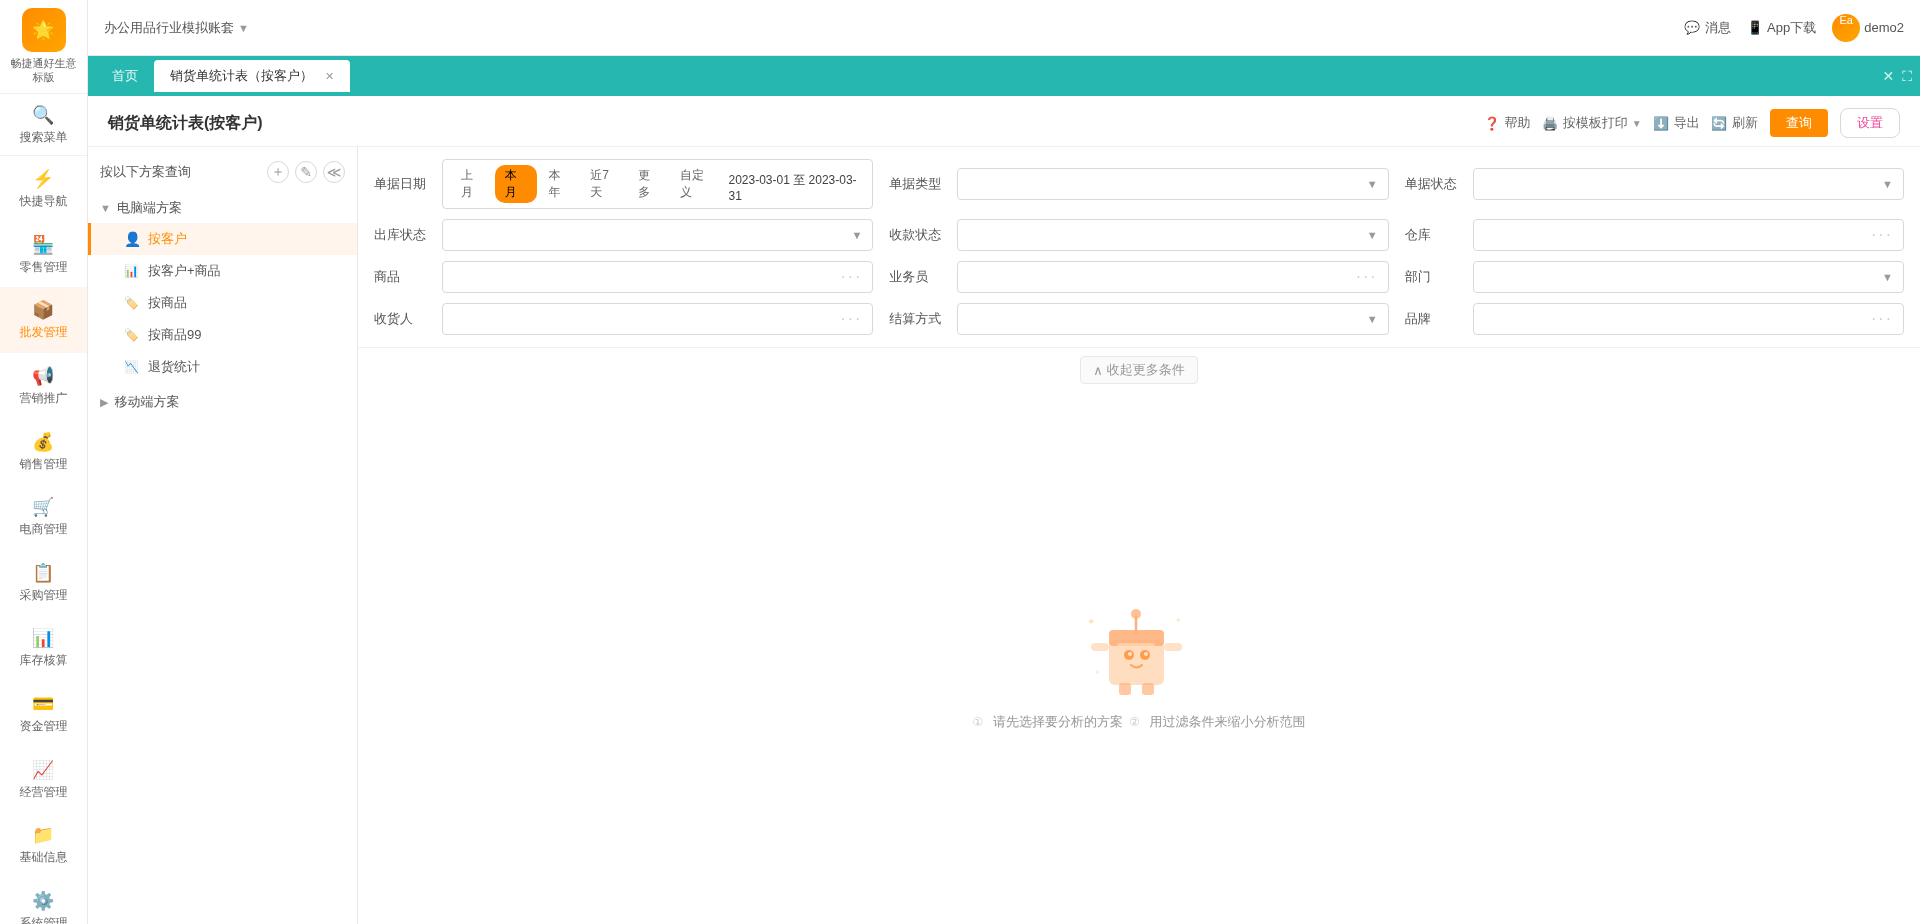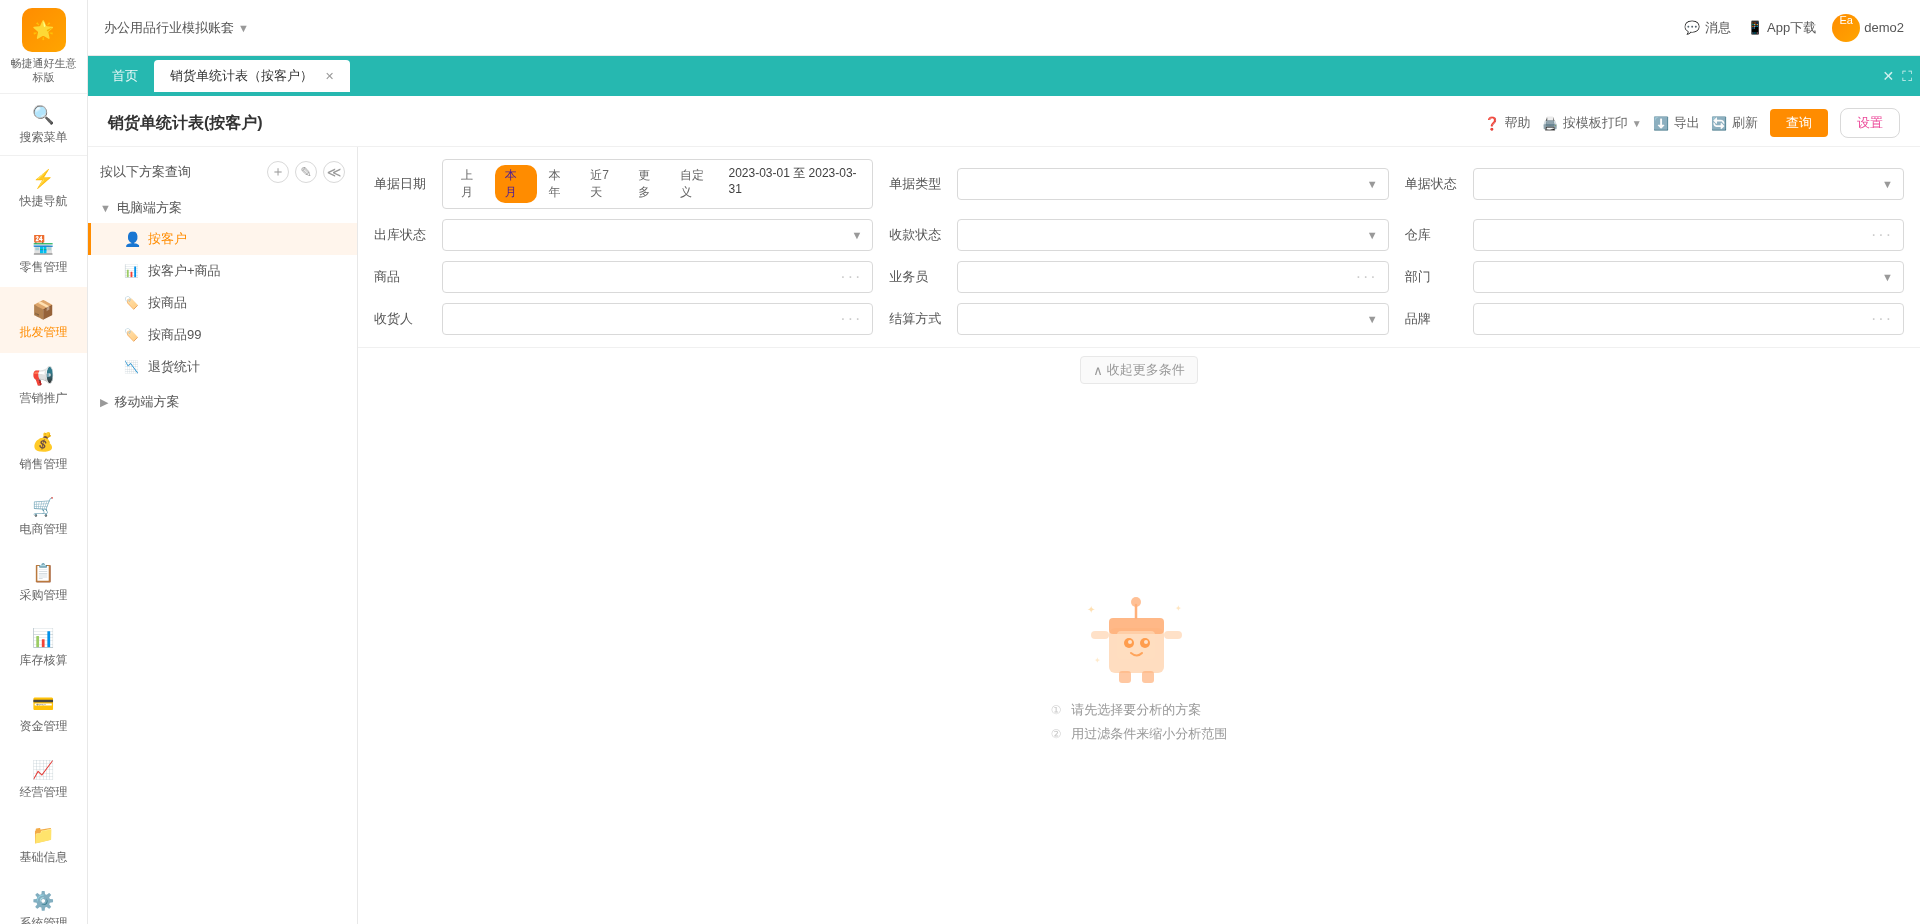--- a/index.html
+++ b/index.html
@@ -67,36 +67,36 @@
     
     .right-panel { flex: 1; display: flex; flex-direction: column; overflow: hidden; }
 
     
     .filter-area { padding: 12px 16px; border-bottom: 1px solid #f0f0f0; flex-shrink: 0; }
     .filter-row { display: flex; align-items: center; gap: 16px; margin-bottom: 10px; }
     .filter-row:last-of-type { margin-bottom: 0; }
     .filter-item { display: flex; align-items: center; gap: 8px; flex: 1; }
     .filter-label { font-size: 13px; color: #555; white-space: nowrap; min-width: 60px; }
     .filter-control { flex: 1; border: 1px solid #d9d9d9; border-radius: 4px; padding: 5px 10px; font-size: 13px; color: #333; background: #fff; display: flex; align-items: center; justify-content: space-between; cursor: pointer; min-height: 32px; }
-    .filter-control-dates { display: flex; align-items: flex-start; gap: 4px; flex: 1; }
+    .filter-control-dates { display: flex; align-items: flex-end; gap: 4px; flex: 1; }
     .date-tabs { display: flex; gap: 4px; }
     .date-tab { padding: 2px 8px; font-size: 12px; border-radius: 3px; cursor: pointer; color: #666; }
-    .date-tab.active { background: #ff8c00; color: #4c1d95; border-radius: 10px; padding: 2px 10px; }
+    .date-tab.active { background: #ff8c00; color: #000000; border-radius: 10px; padding: 2px 10px; }
     .date-range { font-size: 12px; color: #404040; margin-left: 4px; }
     .filter-dots { color: #ccc; cursor: pointer; font-size: 16px; letter-spacing: 2px; }
 
     
     .collapse-row { display: flex; align-items: center; justify-content: center; padding: 8px; }
     .collapse-btn { display: flex; align-items: center; gap: 4px; color: #999; font-size: 13px; cursor: pointer; padding: 4px 12px; border: 1px solid #e8e8e8; border-radius: 4px; background: #fafafa; }
 
     
     .empty-state { flex: 1; display: flex; flex-direction: column; align-items: center; justify-content: center; gap: 8px; }
     .empty-hint { color: #999; font-size: 13px; }
     .empty-hint-num { color: #ccc; font-size: 12px; margin-right: 6px; }
-    .empty-hints { display: flex; flex-direction: column; gap: 6px; align-items: flex-start; }
+    .empty-hints { display: flex; flex-direction: row; gap: 6px; align-items: flex-end; }
 
     .chevron { font-size: 11px; color: #999; }
     .robot-svg { width: 120px; height: 120px; }
   </style>
 </head>
 <body>
 
 <div class="sidebar">
   <div class="sidebar-logo">
     <div class="logo-icon">🌟</div>

